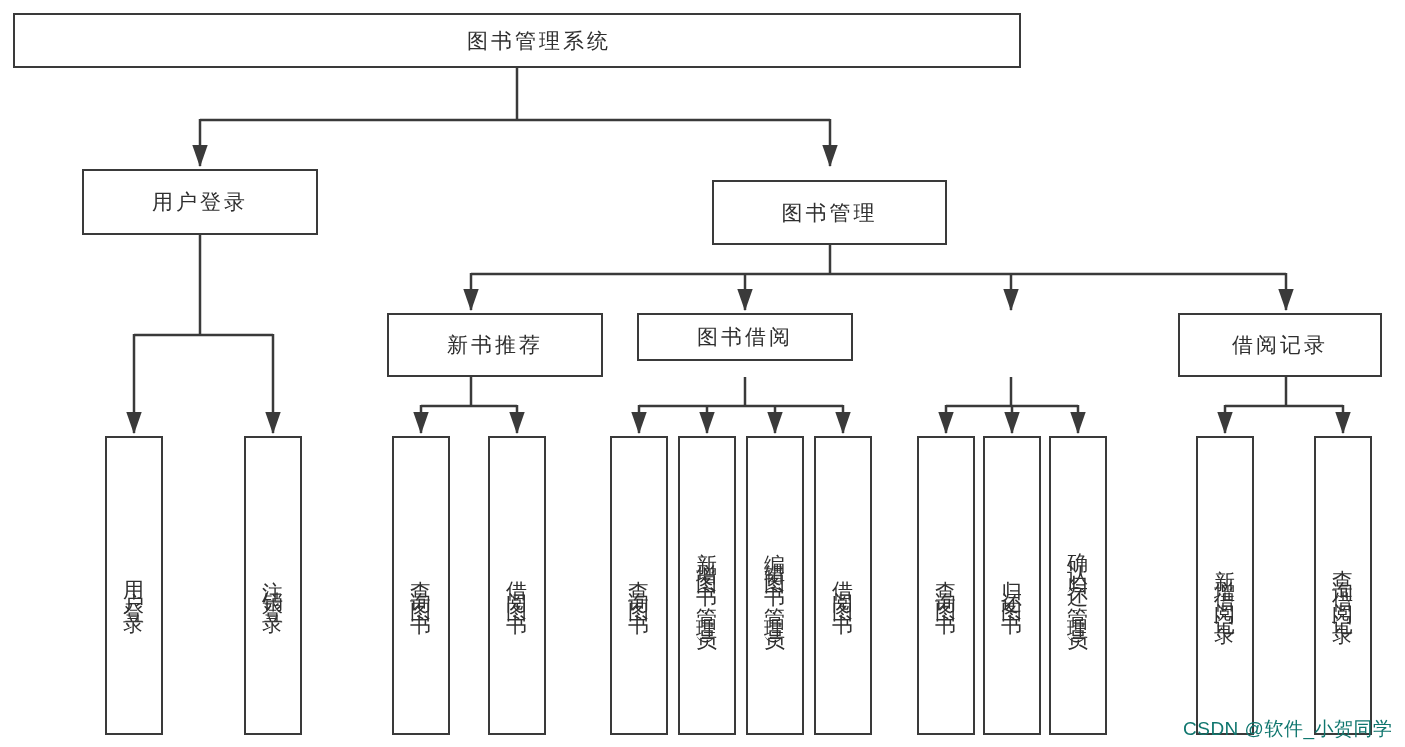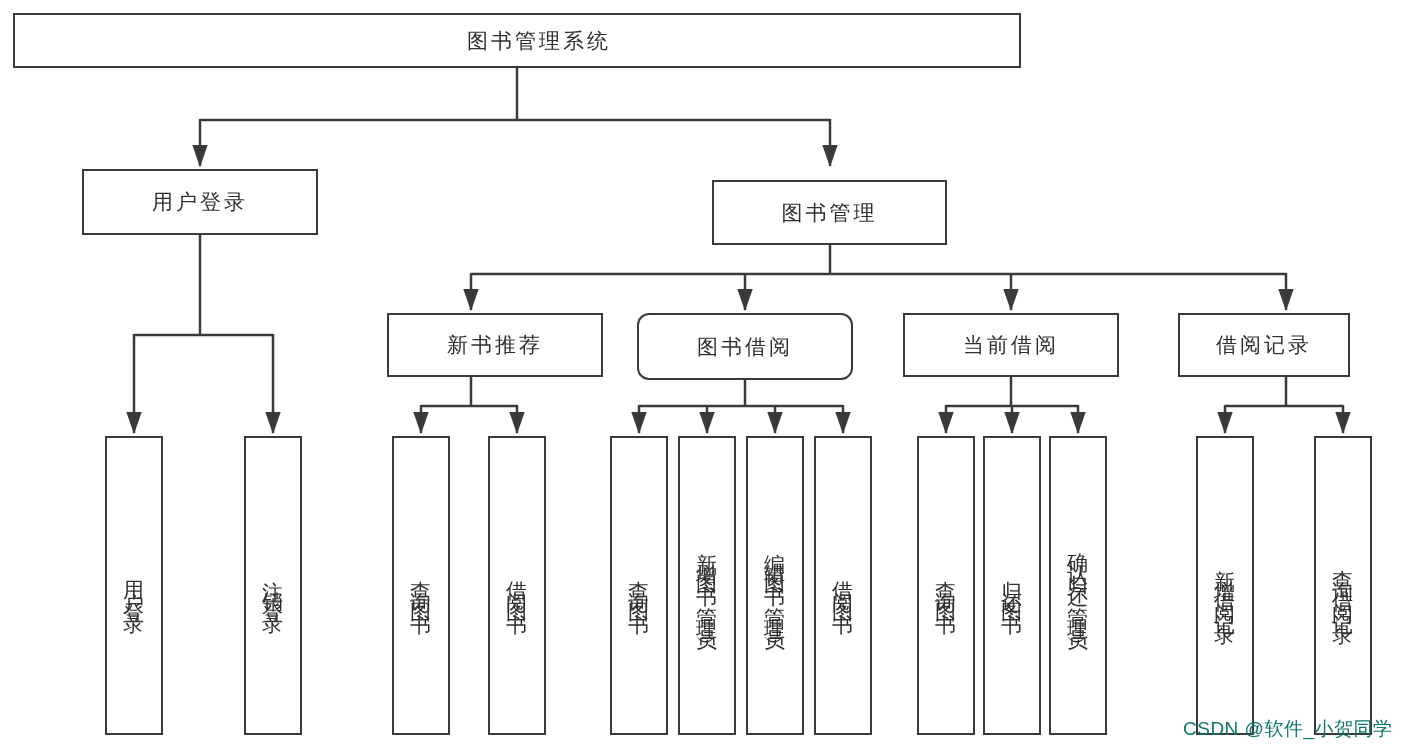--- a/index.html
+++ b/index.html
@@ -55,23 +55,23 @@
     line-height: 1;
     letter-spacing: 11px;
     white-space: nowrap;
   }
 
   
   .n-root   { left: 13px;   top: 13px;  width: 1008px; height: 55px; padding-left: 44px; }
   .n-login  { left: 82px;   top: 169px; width: 236px;  height: 66px; }
   .n-mgmt   { left: 712px;  top: 180px; width: 235px;  height: 65px; }
   .n-rec    { left: 363px;  top: 313px; width: 216px;  height: 64px; margin-left: 24px; }
-  .n-borrow { left: 637px;  top: 313px; width: 216px;  height: 67px; border-radius: 12px; }
+  .n-borrow { left: 637px;  top: 313px; width: 216px;  height: 48px; }
   .n-cur    { left: 903px;  top: 313px; width: 216px;  height: 64px; }
-  .n-hist   { left: 1178px; top: 313px; width: 172px;  height: 64px; }
+  .n-hist   { left: 1178px; top: 313px; width: 204px;  height: 64px; }
 
   
   .l-g1a { left: 105px; }
   .l-g1b { left: 244px; }
   .l-g2a { left: 392px; }
   .l-g2b { left: 488px; }
   .l-g3a { left: 610px; }
   .l-g3b { left: 678px; }
   .l-g3c { left: 746px; }
   .l-g3d { left: 814px; }
@@ -157,23 +157,20 @@
   <div class="node n-mgmt">
     <span>图书管理</span>
   </div>
 
   <div class="node n-rec">
     <span>新书推荐</span>
   </div>
   <div class="node n-borrow">
     <span>图书借阅</span>
   </div>
-  <div class="node n-cur">
-    <span>当前借阅</span>
-  </div>
   <div class="node n-hist">
     <span>借阅记录</span>
   </div>
 
   <div class="leaf l-g1a">
     <span class="vtext">用户登录</span>
   </div>
   <div class="leaf l-g1b">
     <span class="vtext">注销登录</span>
   </div>

